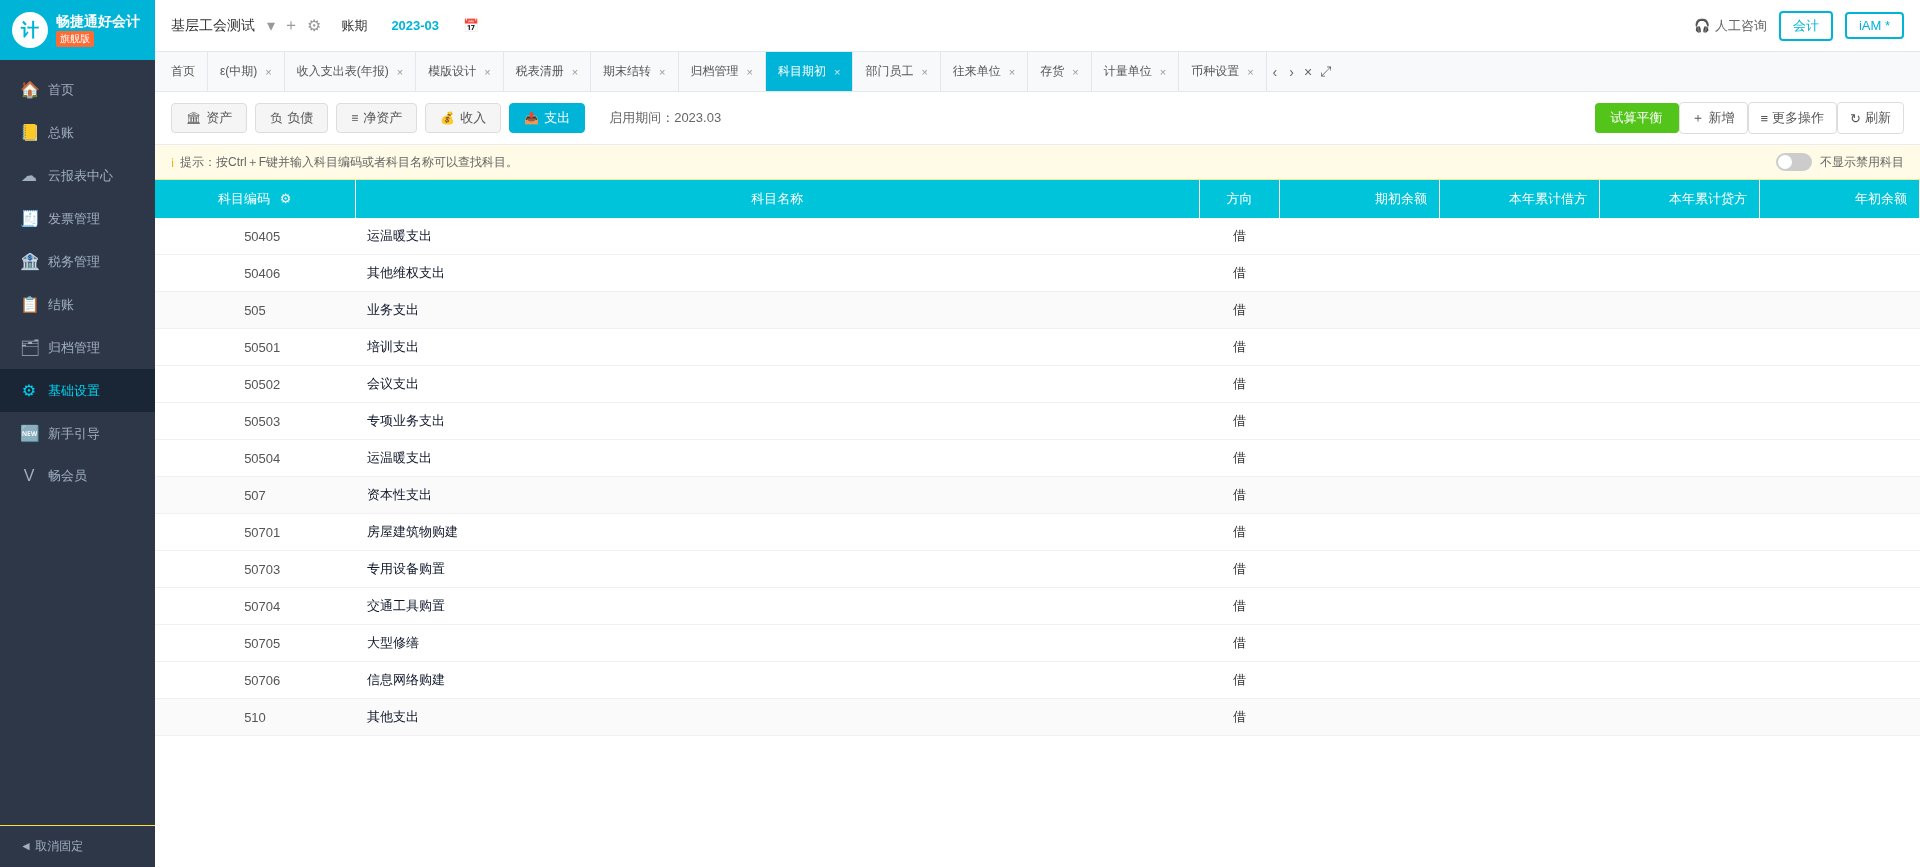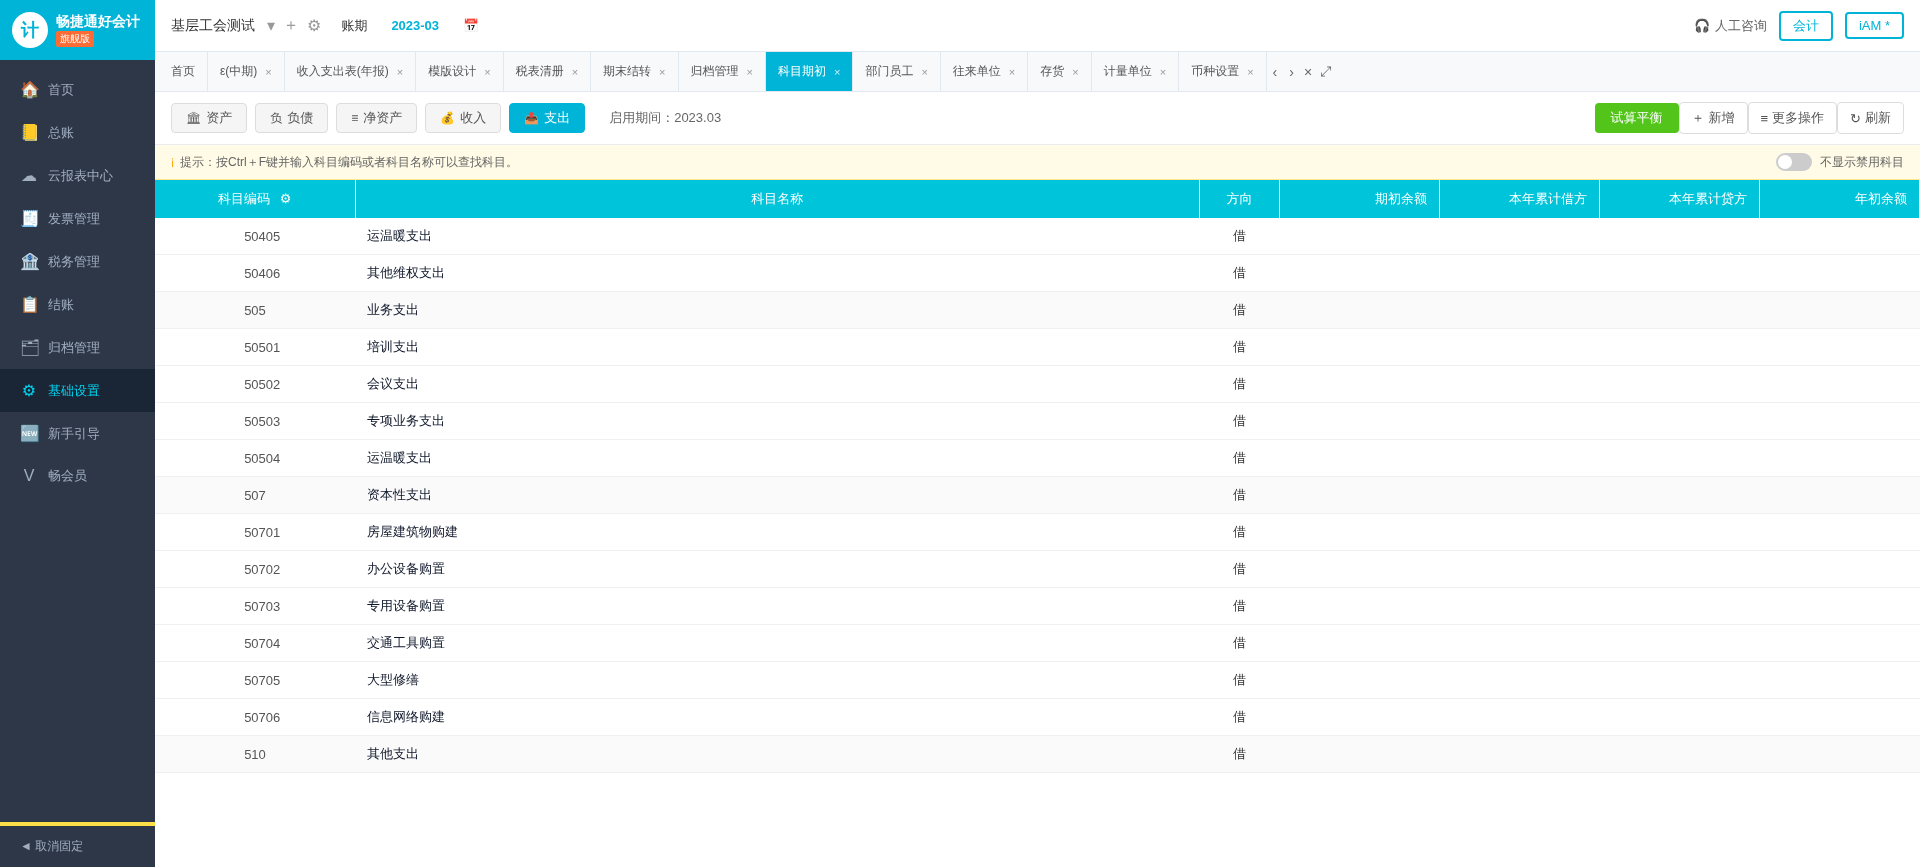--- a/index.html
+++ b/index.html
@@ -49,21 +49,21 @@
     .nav-item.active { background: #1a2535; color: #00d4f0; }
     .nav-item .nav-icon { font-size: 16px; width: 18px; text-align: center; }
     .sidebar-footer {
       padding: 12px 20px;
       color: #a0aec0;
       font-size: 12px;
       cursor: pointer;
       display: flex;
       align-items: flex-end;
       gap: 6px;
-      border-top: 4px solid #fde047;
+      border-top: 1px solid #fde047;
     }
 
     
     .main {
       flex: 1;
       display: flex;
       flex-direction: column;
       height: 100%;
       overflow: hidden;
     }
@@ -577,29 +577,20 @@
             <tr>
     <td style="">&nbsp;&nbsp;&nbsp;&nbsp;50701</td>
     <td>房屋建筑物购建</td>
     <td class="direction">借</td>
     <td class="amount-col"></td>
     <td class="amount-col"></td>
     <td class="amount-col"></td>
     <td class="amount-col"></td>
   </tr>
             <tr>
-    <td style="">&nbsp;&nbsp;&nbsp;&nbsp;50702</td>
-    <td>办公设备购置</td>
-    <td class="direction">借</td>
-    <td class="amount-col"></td>
-    <td class="amount-col"></td>
-    <td class="amount-col"></td>
-    <td class="amount-col"></td>
-  </tr>
-            <tr>
     <td style="">&nbsp;&nbsp;&nbsp;&nbsp;50703</td>
     <td>专用设备购置</td>
     <td class="direction">借</td>
     <td class="amount-col"></td>
     <td class="amount-col"></td>
     <td class="amount-col"></td>
     <td class="amount-col"></td>
   </tr>
             <tr>
     <td style="">&nbsp;&nbsp;&nbsp;&nbsp;50704</td>

